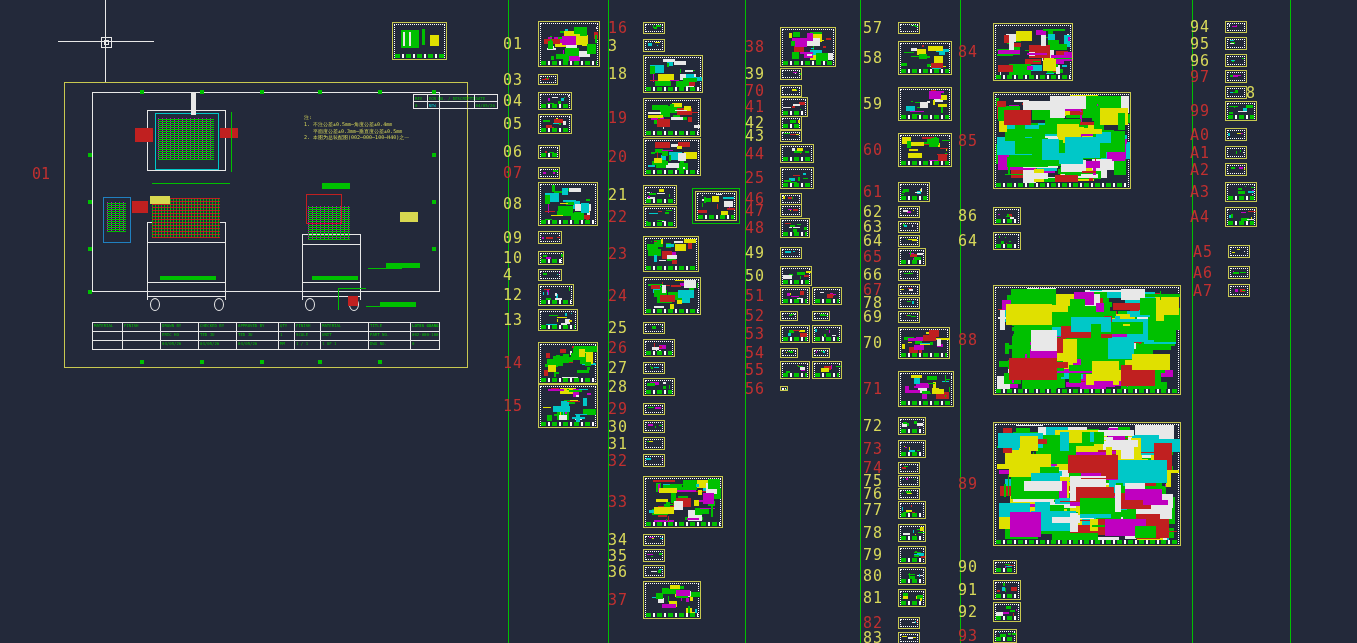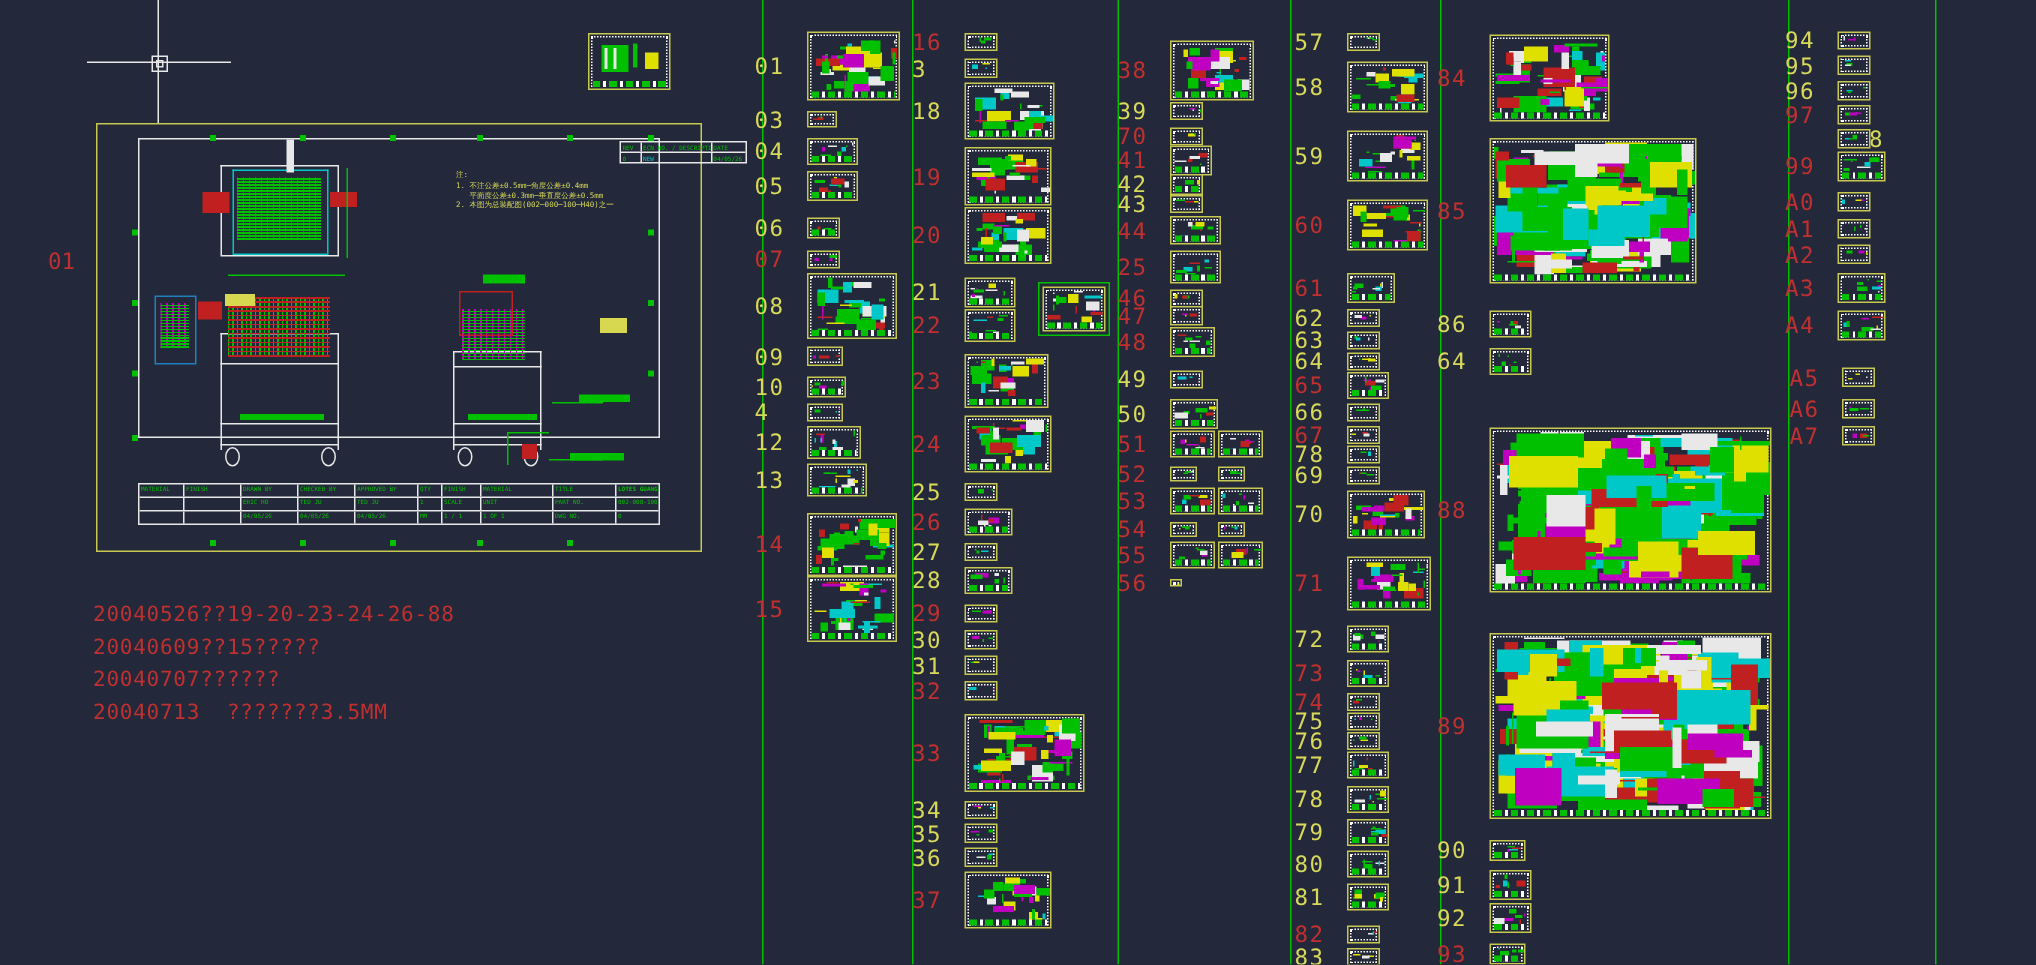--- a/index.html
+++ b/index.html
@@ -226,24 +226,20 @@
       <div class="tcell" style="width:38px;">04/05/26</div>
       <div class="tcell" style="width:42px;">04/05/26</div>
       <div class="tcell" style="width:16px;">MM</div>
       <div class="tcell" style="width:26px;">1 / 1</div>
       <div class="tcell" style="width:48px;">1 OF 1</div>
       <div class="tcell" style="width:42px;">DWG NO.</div>
       <div class="tcell tc-rd" style="width:auto;flex:1;">0</div>
     </div>
   </div>
 
-  <div id="logtext" style="left:62px;top:400px;">20040526??19-20-23-24-26-88
-20040609??15?????
-20040707??????
-20040713  ???????3.5MM</div>
 
   <div id="cols">
       <div class="divider" style="left: 508px;"></div>
       <div class="idx y" style="left: 503px; top: 37px;">01</div>
       <div class="thumb" style="left: 538px; top: 21px; width: 62px; height: 46px;">
         <div class="inner"></div>
         <div class="blob" style="left: 17px; top: 32px; width: 15px; height: 5px;"></div>
         <div class="blobY" style="left: 16px; top: 21px; width: 16px; height: 4px;"></div>
         <div class="blobM" style="left: 15px; top: 15px; width: 9px; height: 6px;"></div>
         <div class="blobC" style="left: 38px; top: 29px; width: 9px; height: 4px;"></div>

